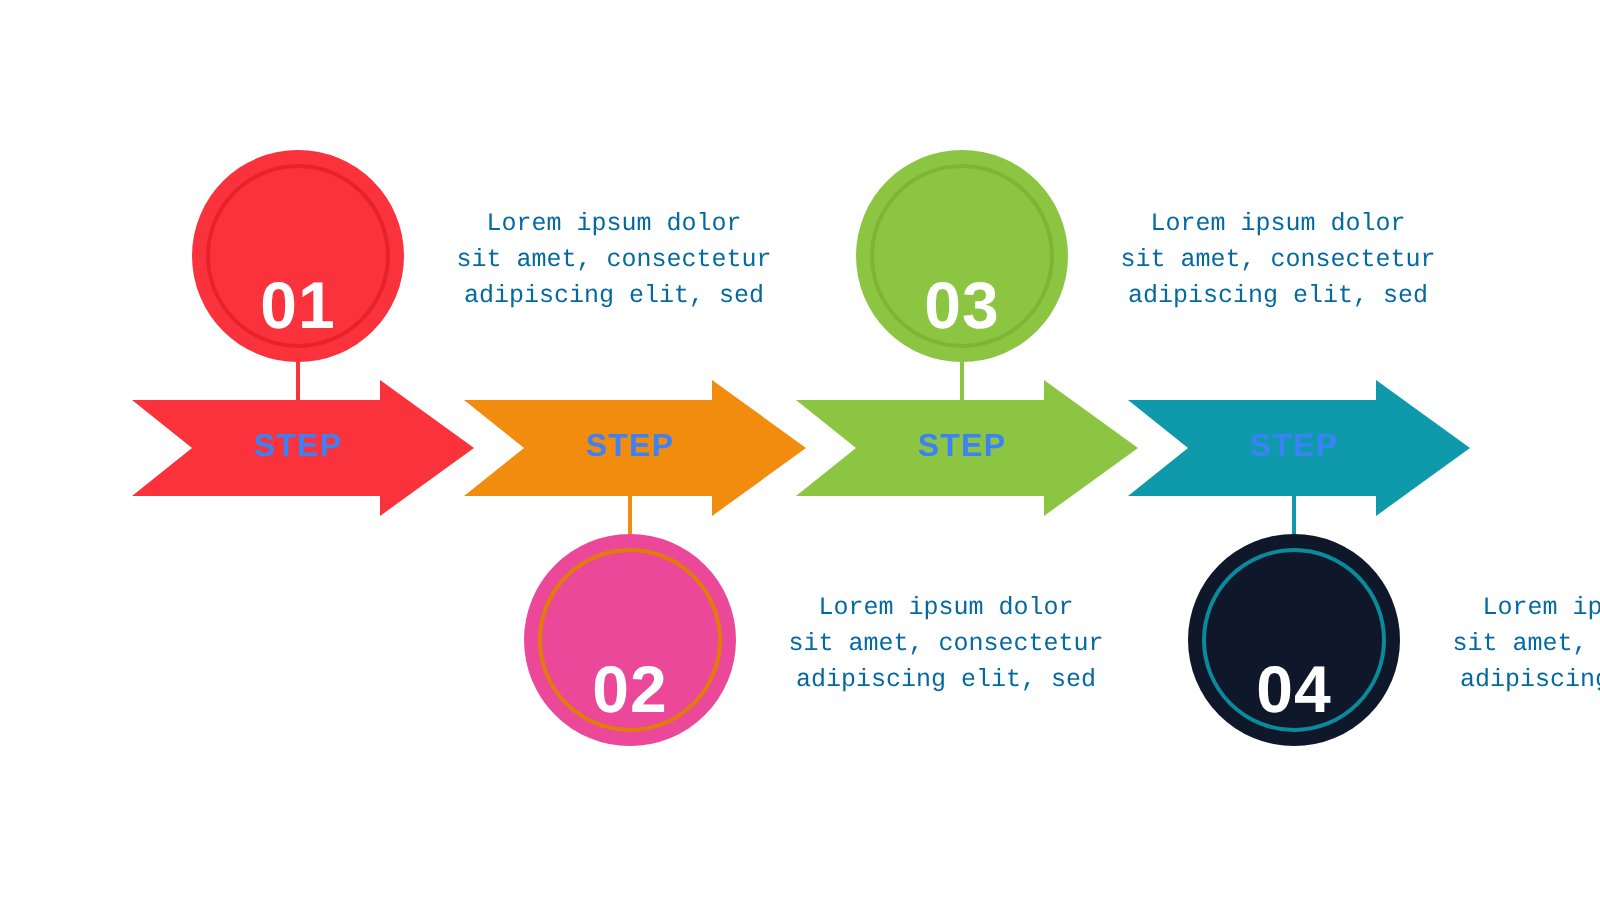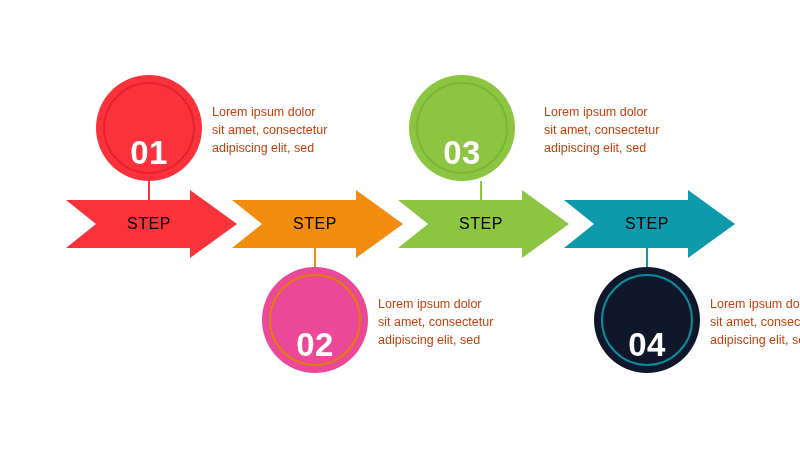--- a/index.html
+++ b/index.html
@@ -9,23 +9,23 @@
     overflow:hidden;position:relative;
   }
   #stage{position:absolute;left:0;top:0;width:800px;height:450px;}
 
   
   .arrow-band{position:absolute;left:0;top:0;width:800px;height:450px;}
   .arrow-svg{position:absolute;left:0;top:0;}
 
   .step-label{
     position:absolute;
-    color:#000000;
+    color:#3b82f6;
     font-size:16px;
-    font-weight:normal;
+    font-weight:bold;
     letter-spacing:0.6px;
     white-space:nowrap;
     transform:translate(-50%,-50%);
     pointer-events:none;
   }
 
   
   .node{
     position:absolute;
     width:106px;height:106px;
@@ -50,23 +50,25 @@
   }
 
   
   .stem{position:absolute;width:2px;transform:translateX(-50%);}
 
   
   .desc{
     position:absolute;
     width:190px;
     transform:translateX(-50%);
-    color:#c2410c;
+    text-align:center;
+    color:#0369a1;
     font-size:12.5px;
     line-height:1.45;
+    font-family:Liberation Mono, monospace;
   }
   .desc span{display:block;}
 </style>
 </head>
 <body>
 
 <div id="stage">
 
   <div class="arrow-band">
     <svg class="arrow-svg" width="800" height="450" viewBox="0 0 800 450">
@@ -97,21 +99,21 @@
         <div class="ring" style="border-color: rgb(224, 125, 6);"></div>
         <div class="num">02</div>
       </div>
       <div class="desc" style="left: 473px; top: 295px;">
         <span>Lorem ipsum dolor</span>
         <span>sit amet, consectetur</span>
         <span>adipiscing elit, sed</span>
       </div>
       <div class="step-label" style="left: 481px; top: 224px;">STEP</div>
       <div class="stem" style="left: 481px; background: rgb(140, 197, 65); top: 181px; height: 19px;"></div>
-      <div class="node" style="left: 462px; top: 128px; background: rgb(140, 197, 65);">
+      <div class="node" style="left: 481px; top: 128px; background: rgb(140, 197, 65);">
         <div class="ring" style="border-color: rgb(124, 182, 53);"></div>
         <div class="num">03</div>
       </div>
       <div class="desc" style="left: 639px; top: 103px;">
         <span>Lorem ipsum dolor</span>
         <span>sit amet, consectetur</span>
         <span>adipiscing elit, sed</span>
       </div>
       <div class="step-label" style="left: 647px; top: 224px;">STEP</div>
       <div class="stem" style="left: 647px; background: rgb(15, 154, 171); top: 248px; height: 19px;"></div>

